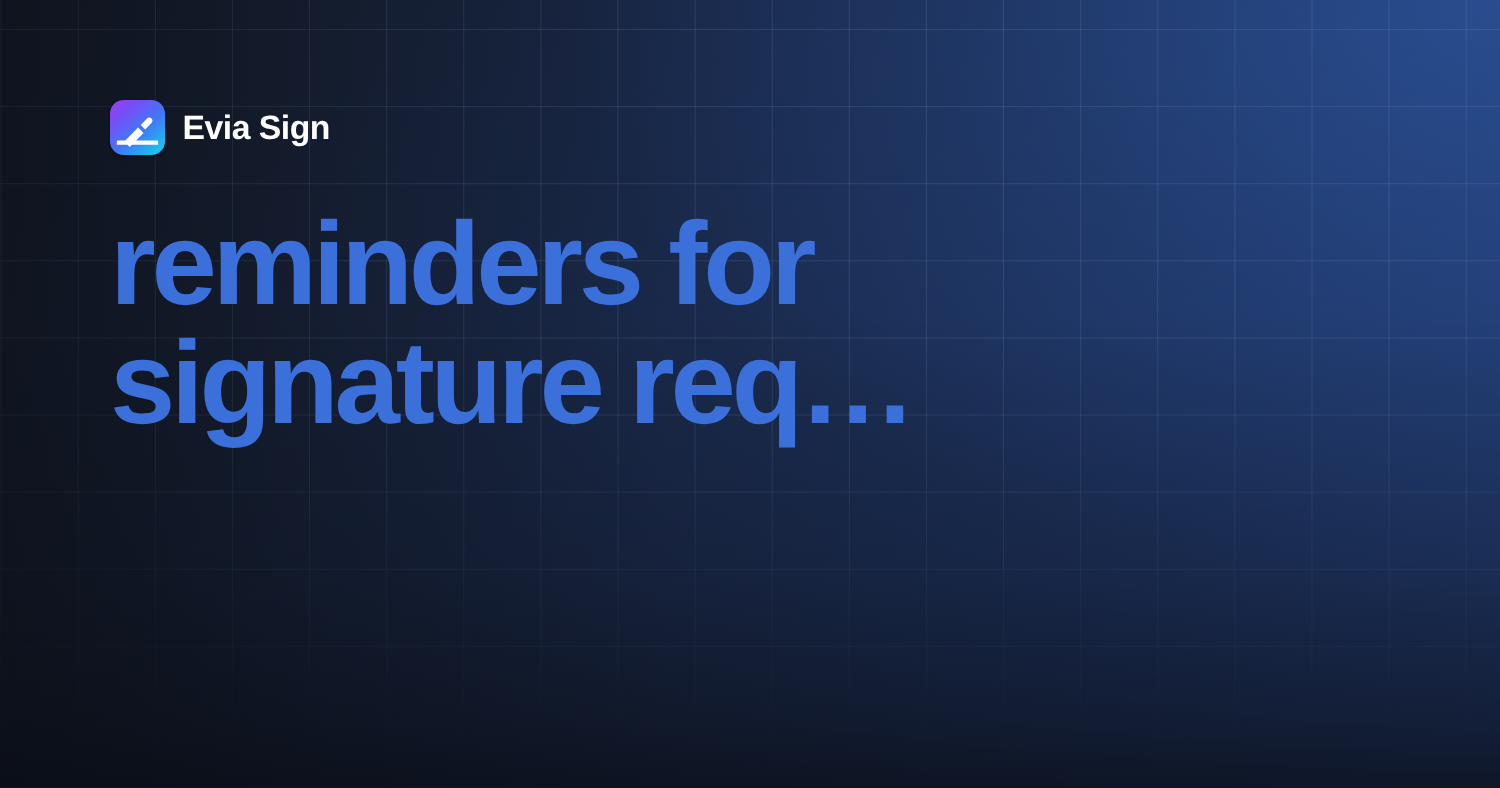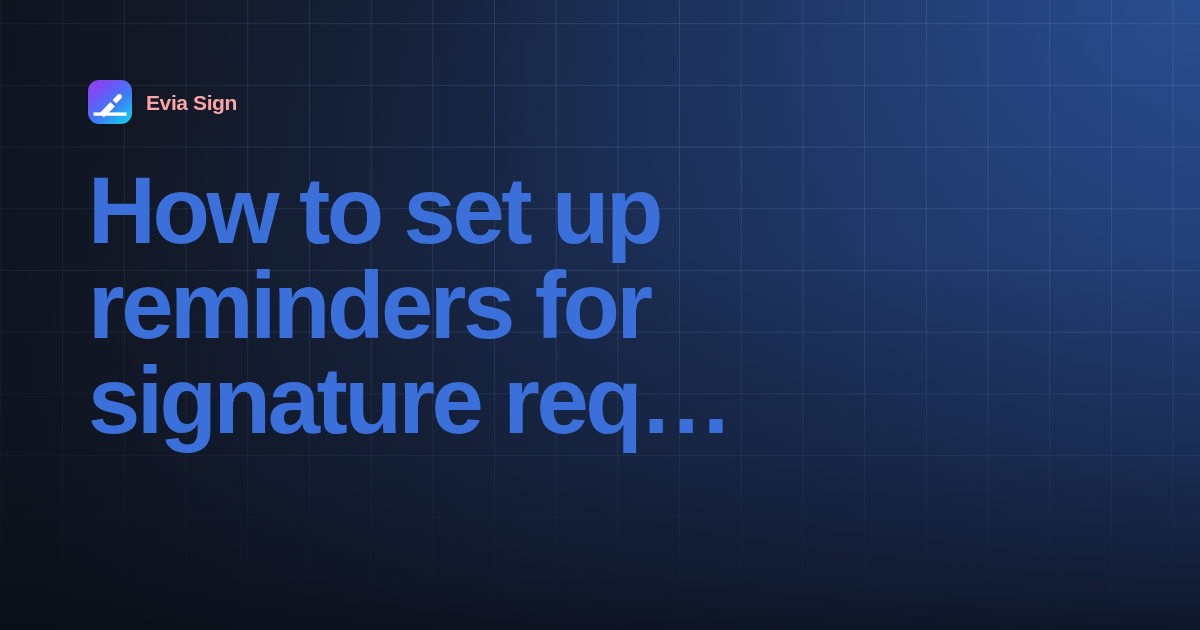--- a/index.html
+++ b/index.html
@@ -118,22 +118,22 @@
   }
   .brand-logo svg {
     position: absolute;
     inset: 0;
     width: 44px;
     height: 44px;
     display: block;
   }
 
   .brand-name {
-    color: #fca5a5;
-    font-size: 21px;
+    color: #ffffff;
+    font-size: 27px;
     font-weight: bold;
     letter-spacing: -0.4px;
     line-height: 1;
     white-space: nowrap;
   }
 
   .headline {
     position: absolute;
     left: 0;
     top: 163px;
@@ -170,19 +170,18 @@
             <path d="M11.5 33.2 L22.5 22.0 L26.8 26.4 L15.8 37.6 Z" fill="#ffffff"></path>
             <path d="M24.6 19.9 L29.6 14.8 C30.6 13.8 32.2 13.8 33.2 14.8 C34.2 15.8 34.2 17.4 33.2 18.4 L28.1 23.5 Z" fill="#ffffff"></path>
             <rect x="5.5" y="32.4" width="33" height="3.4" fill="#ffffff"></rect>
           </g>
         </svg>
       </div>
       <div class="brand-name">Evia Sign</div>
     </div>
 
     <div class="headline">
-      <span class="hl-line">How to set up</span>
       <span class="hl-line">reminders for</span>
       <span class="hl-line">signature req…</span>
     </div>
 
   </div>
 </div>
 
 </body></html>

